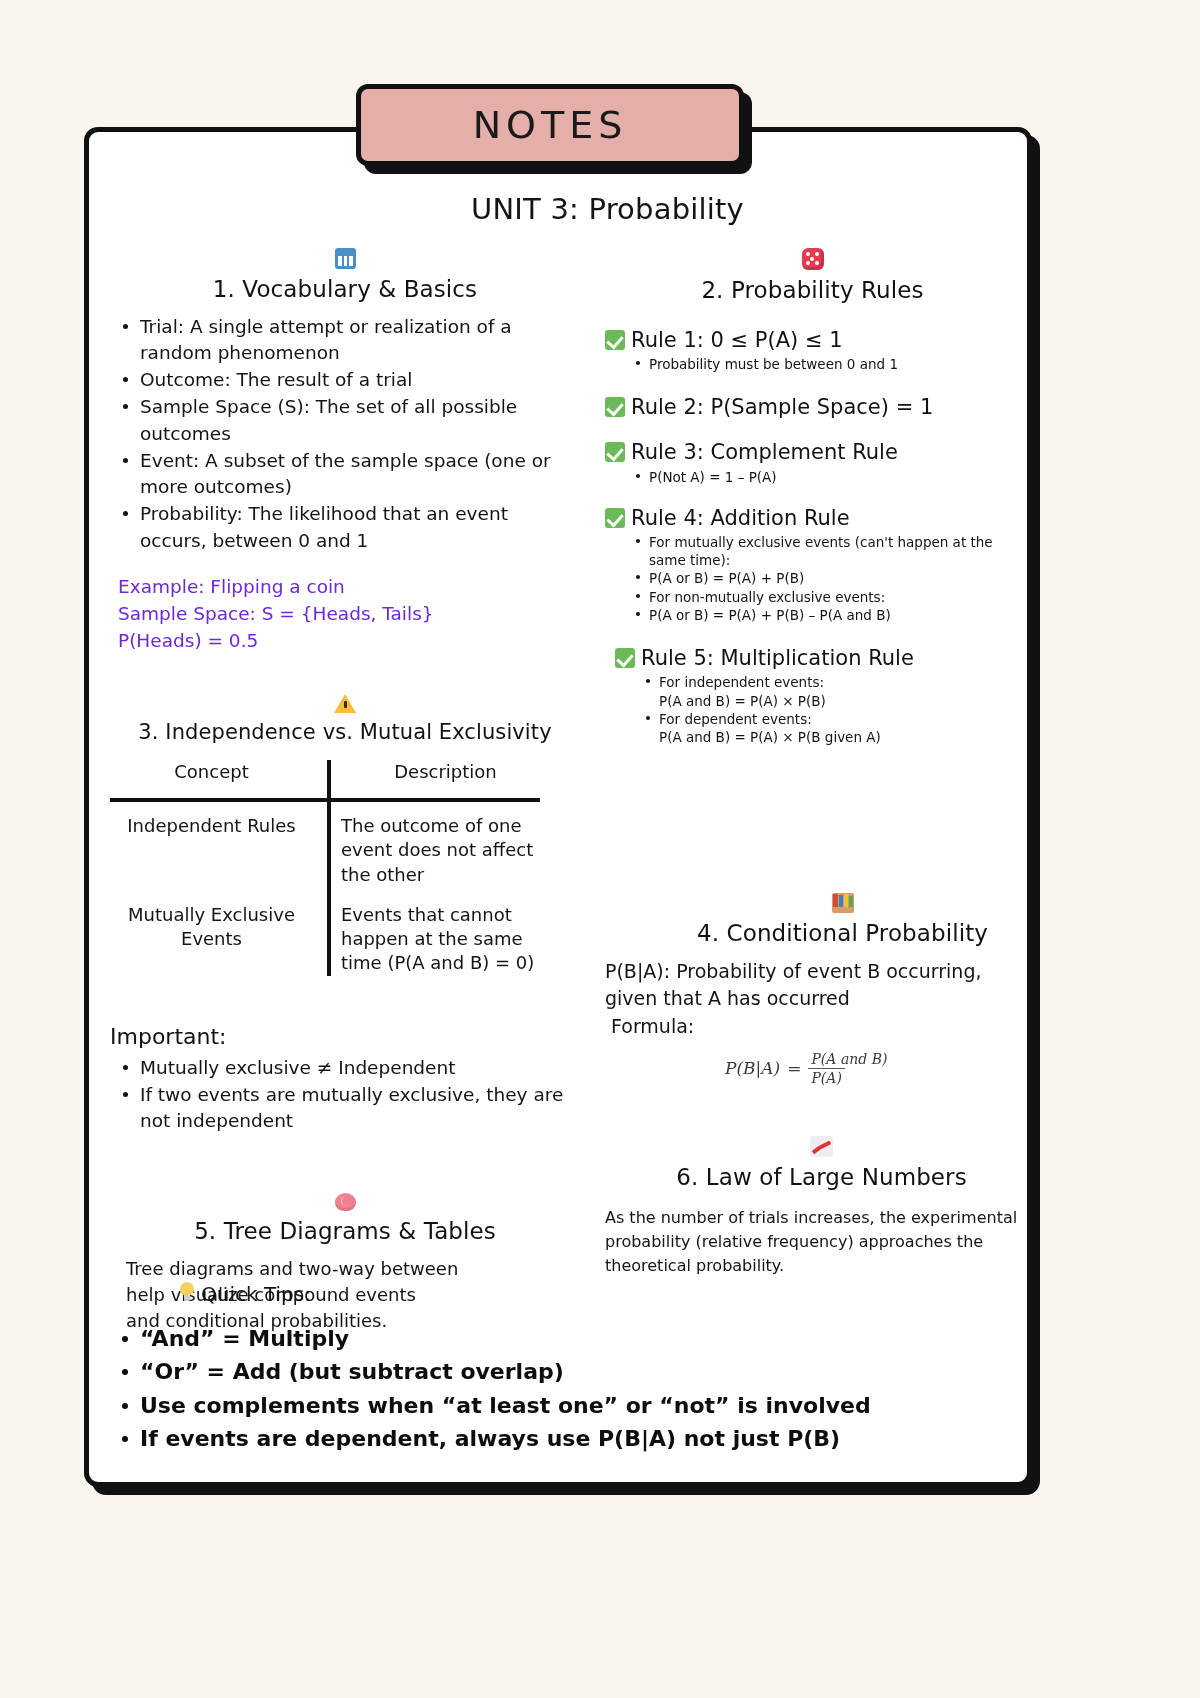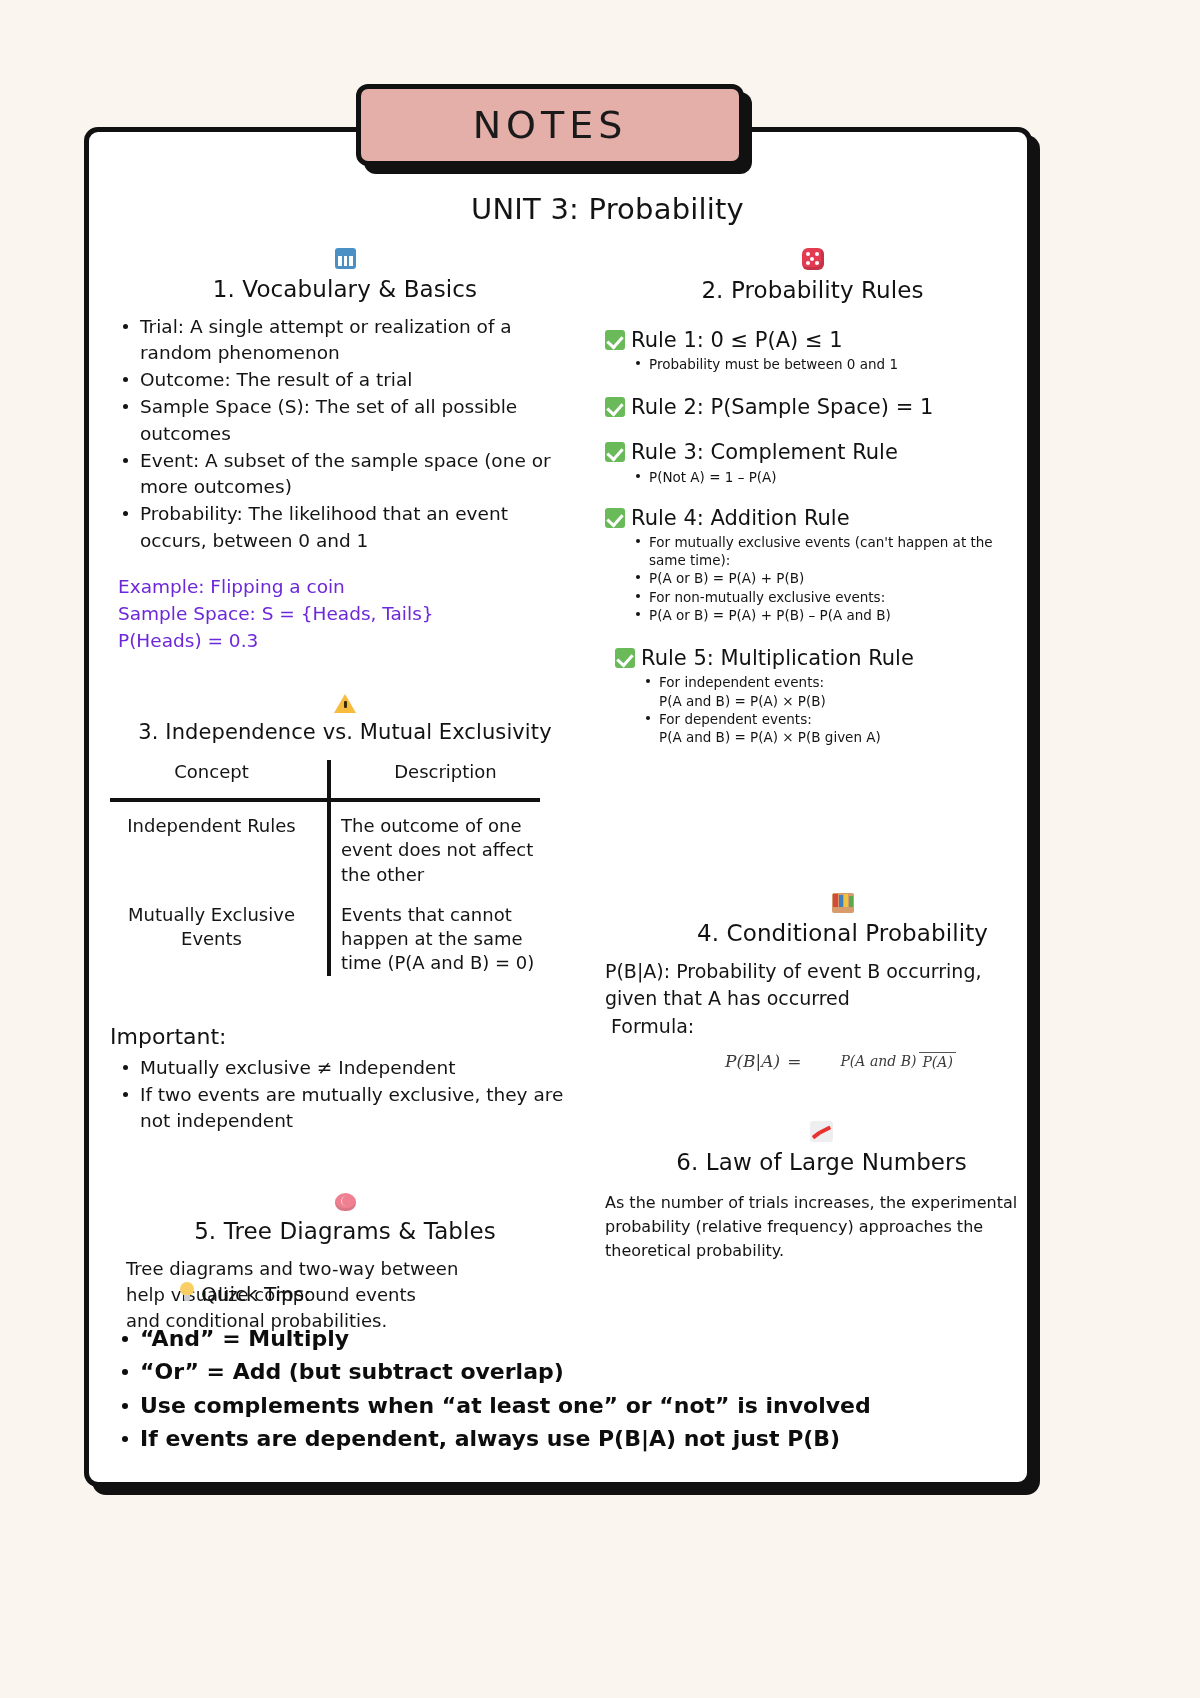--- a/index.html
+++ b/index.html
@@ -287,21 +287,21 @@
     font-family: "DejaVu Serif", serif;
     font-style: italic;
     color: #3b3b3b;
     font-size: 17px;
     display: inline-flex;
     align-items: center;
     gap: 7px;
     margin-left: 120px;
     margin-top: 14px;
   }
-  .frac { display:inline-flex; flex-direction: row; align-items:flex-end;margin-left:29px; }
+  .frac { display:inline-flex; flex-direction: column; align-items:flex-start; }
   .frac .num { font-size: 14px; padding: 0 3px 1px; }
   .frac .den { font-size: 14px; padding: 1px 3px 0; border-top: 1px solid #555; }
 
   
   .tips-head {
     position: absolute;
     left: 180px; top: 1282px;
     font-size: 20px; color:#121212;
     display:flex; gap:7px;
   }
@@ -364,21 +364,21 @@
       <li>Trial: A single attempt or realization of a random phenomenon</li>
       <li>Outcome: The result of a trial</li>
       <li>Sample Space (S): The set of all possible outcomes</li>
       <li>Event: A subset of the sample space (one or more outcomes)</li>
       <li>Probability: The likelihood that an event occurs, between 0 and 1</li>
     </ul>
 
     <div class="plain-block">
       <div>Example: Flipping a coin</div>
       <div>Sample Space: S = {Heads, Tails}</div>
-      <div>P(Heads) = 0.3</div>
+      <div>P(Heads) = 0.5</div>
     </div>
 
     <div style="height:40px"></div>
 
     <h2 class="sec centered">
       <span class="ic ic-warn"></span>
       <span style="font-size:21px">3. Independence vs. Mutual Exclusivity</span>
     </h2>
 
     <div class="tbl">

